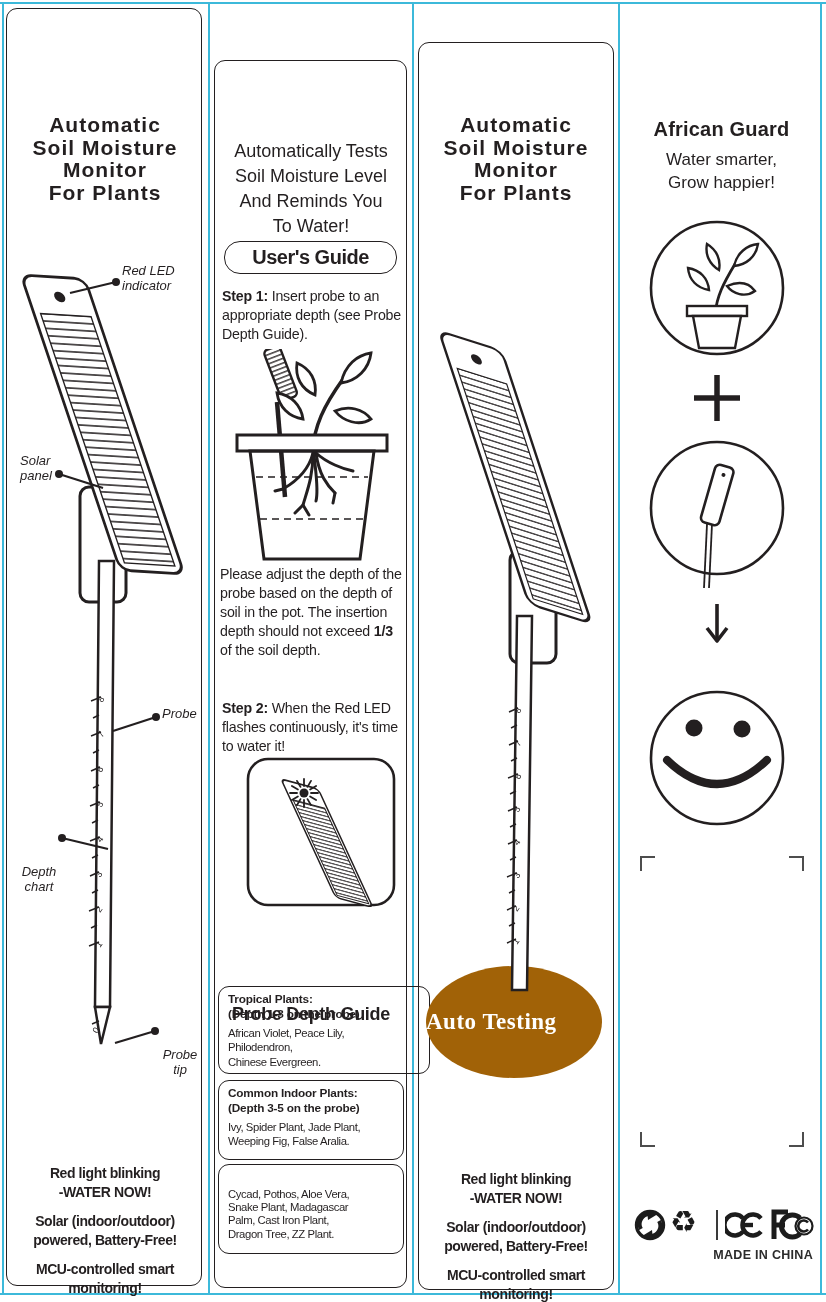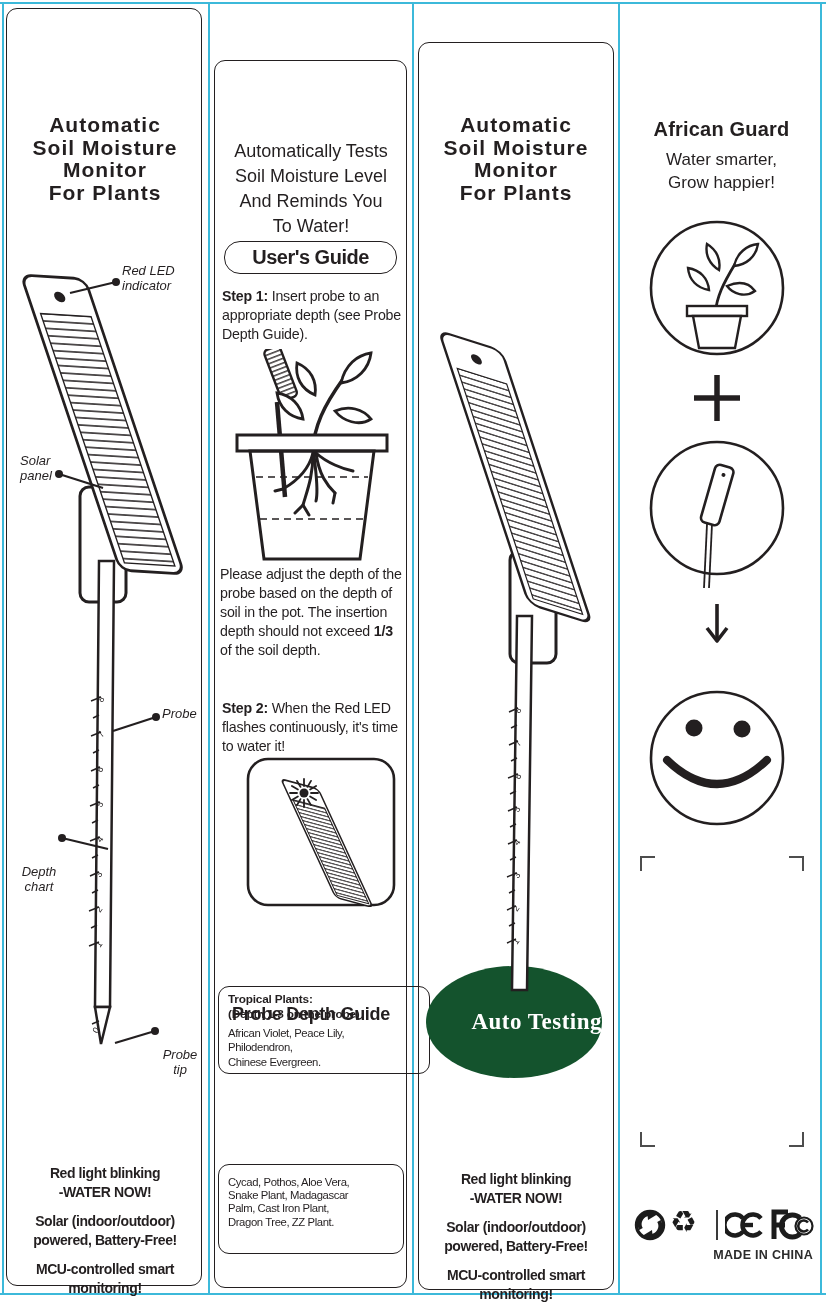--- a/index.html
+++ b/index.html
@@ -21,22 +21,22 @@
   .callout{font-size:13px;line-height:15px;font-style:italic;}
   .intro{font-size:18px;line-height:25px;width:100%;}
   .pill{border:1.6px solid #231f20;border-radius:16px;height:31px;line-height:30px;
         font-weight:bold;font-size:20px;letter-spacing:-0.5px;text-align:center;}
   .steppara{font-size:14.2px;line-height:19px;letter-spacing:-0.2px;}
   .guide-title{font-weight:bold;font-size:18px;letter-spacing:-0.3px;width:100%;}
   .gbox{border:1.6px solid #231f20;border-radius:11px;padding:5px 9px;box-sizing:border-box;}
   .gbox .h{font-weight:bold;font-size:11.8px;line-height:15px;letter-spacing:-0.2px;}
   .gbox .p{font-size:11.3px;line-height:14.4px;letter-spacing:-0.4px;margin-top:4px;}
   .gbox.b3 .h{line-height:14px;}
-  .gbox.b3 .p{line-height:13.2px;margin-top:6px;}
-  .oval{background:#14532d;border-radius:50%;display:flex;align-items:center;justify-content:flex-end;}
+  .gbox.b3 .p{line-height:13.2px;margin-top:18px;}
+  .oval{background:#a16207;border-radius:50%;display:flex;align-items:center;justify-content:flex-start;}
   .oval span{color:#fff;font-family:"Liberation Serif",serif;font-weight:bold;font-size:23px;letter-spacing:.5px;}
   .brand{font-weight:bold;font-size:20px;letter-spacing:.2px;width:100%;}
   .tagline{font-size:17px;line-height:23px;width:100%;}
   .cmark{position:absolute;width:13px;height:13px;}
   .cmark.tl{border-top:2px solid #4d4d4d;border-left:2px solid #4d4d4d;}
   .cmark.tr{border-top:2px solid #4d4d4d;border-right:2px solid #4d4d4d;}
   .cmark.bl{border-bottom:2px solid #4d4d4d;border-left:2px solid #4d4d4d;}
   .cmark.br{border-bottom:2px solid #4d4d4d;border-right:2px solid #4d4d4d;}
   .madein{font-size:12.5px;font-weight:600;letter-spacing:.3px;color:#2b2b2b;text-align:right;}
   .recycle{font-family:"DejaVu Sans",sans-serif;font-size:30px;color:#1c1c1c;line-height:32px;}
@@ -221,20 +221,26 @@
 
     <div class="abs guide-title center" style="top:960px;left:0;">Probe Depth Guide</div>
 
     <div class="abs gbox b1" style="left:9px;top:986px;width:212px;height:88px;">
       <div class="h pre">Tropical Plants:
 (Depth 1-3 on the probe)</div>
       <div class="p pre">African Violet, Peace Lily,
 Philodendron,
 Chinese Evergreen.</div>
     </div>
+    <div class="abs gbox b2" style="left:9px;top:1080px;width:186px;height:80px;">
+      <div class="h pre">Common Indoor Plants:
+(Depth 3-5 on the probe)</div>
+      <div class="p pre">Ivy, Spider Plant, Jade Plant,
+Weeping Fig, False Aralia.</div>
+    </div>
     <div class="abs gbox b3" style="left:9px;top:1164px;width:186px;height:90px;">
       <div class="p pre">Cycad, Pothos, Aloe Vera,
 Snake Plant, Madagascar
 Palm, Cast Iron Plant,
 Dragon Tree, ZZ Plant.</div>
     </div>
   </div>
 
   <div class="panel" style="left:413px;width:206px;">
     <div class="pborder" style="left:5px;top:42px;width:194px;height:1246px;"></div>

